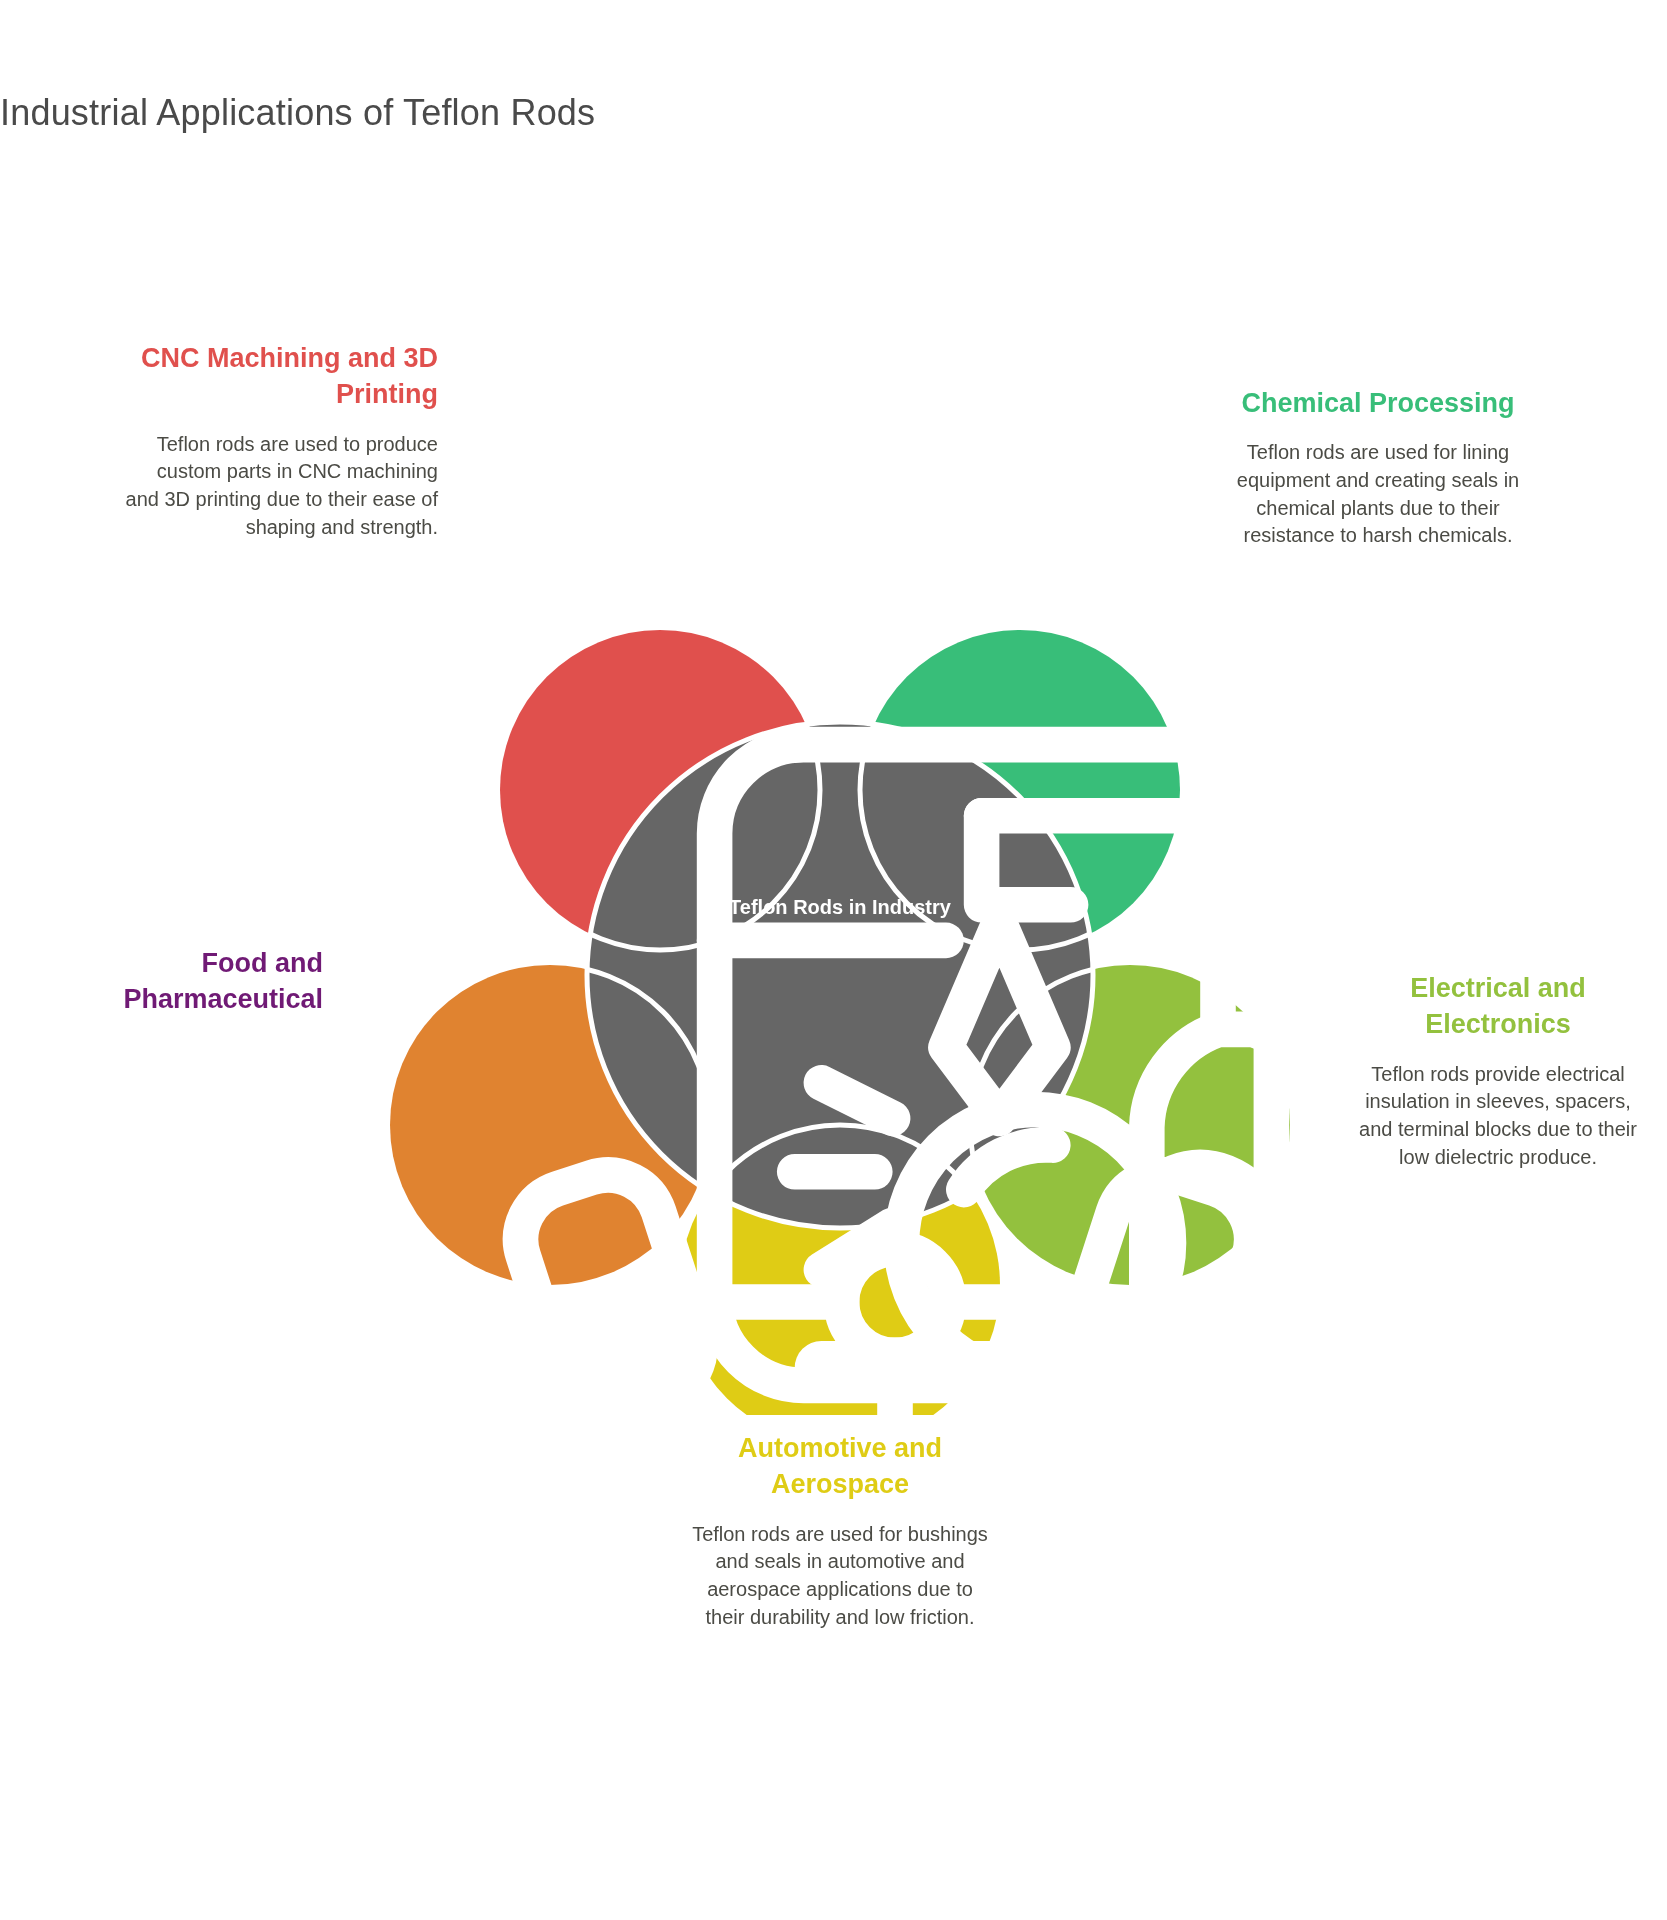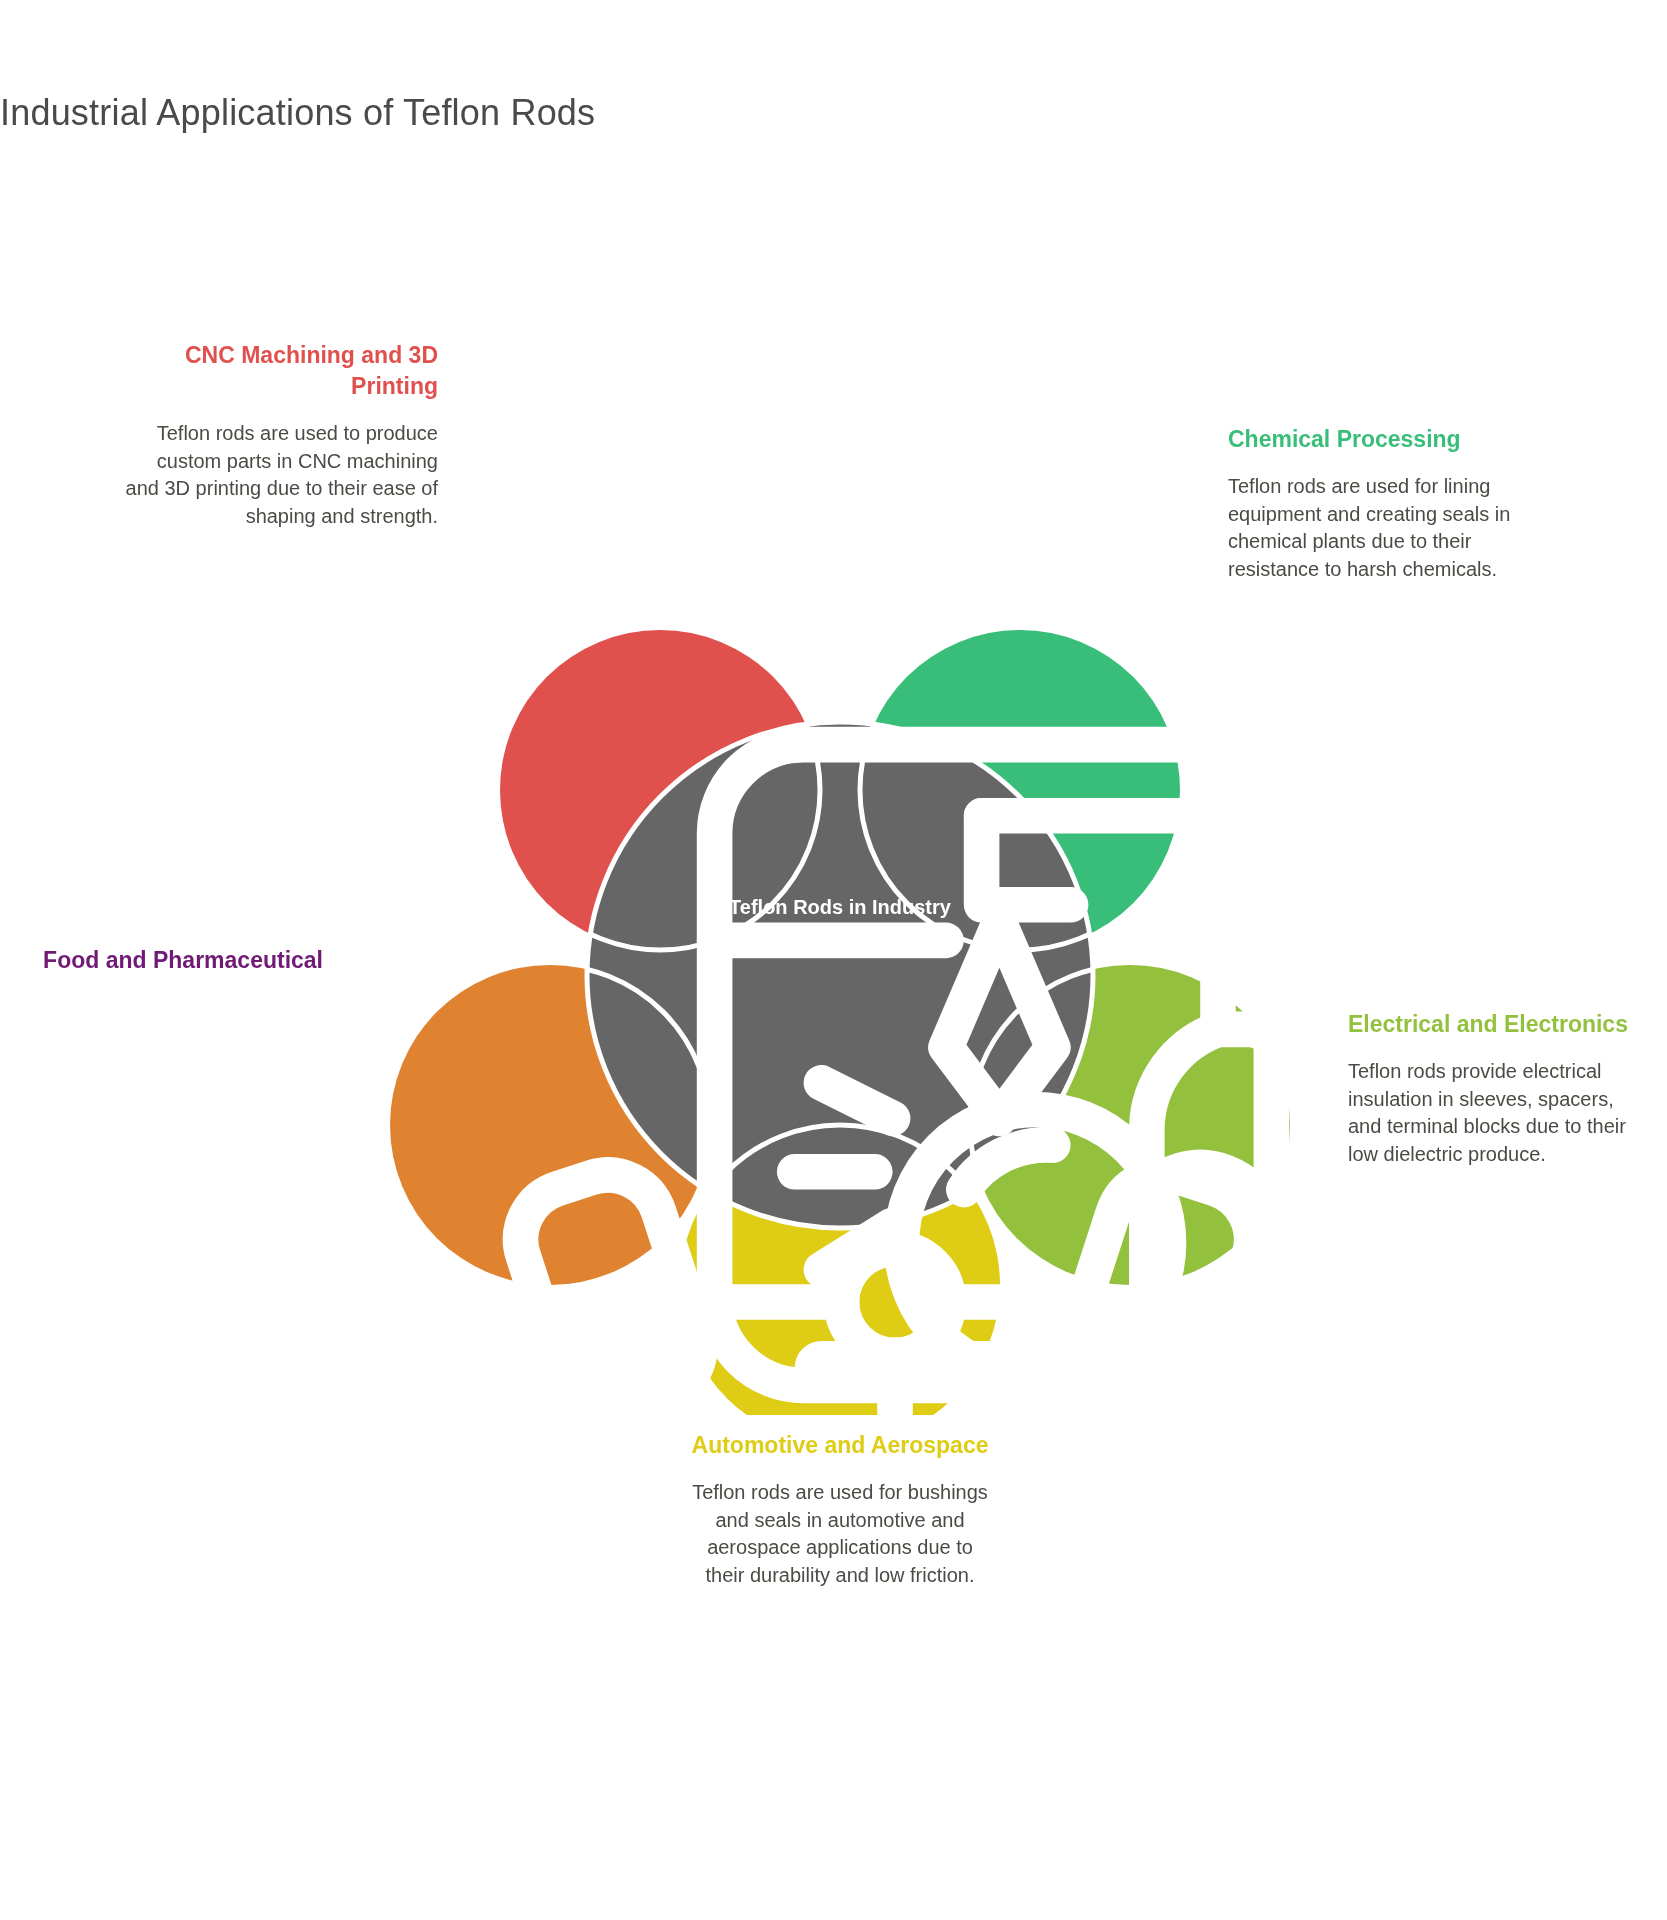--- a/index.html
+++ b/index.html
@@ -64,33 +64,33 @@
     text-align: center;
     color: #ffffff;
     font-size: 20px;
     font-weight: bold;
     line-height: 1.25;
   }
 
   
   .block { position: absolute; }
   .block .heading {
-    font-size: 23px;
+    font-size: 27px;
     font-weight: bold;
     line-height: 1.35;
     margin: 0 0 18px 0;
   }
   .block .body {
     font-size: 20px;
     line-height: 1.38;
     color: #4b4b45;
     margin: 0;
   }
   .align-right { text-align: right; }
-  .align-left  { text-align: left; margin-top: 39px; }
+  .align-left  { text-align: center; }
 
   #block-cnc        { left: 118px;  top: 340px;  width: 320px; }
   #block-chemical   { left: 1228px; top: 385px;  width: 300px; }
   #block-automotive { left: 38px;   top: 945px;  width: 285px; }
   #block-electrical { left: 1348px; top: 970px;  width: 300px; }
   #block-food       { left: 690px;  top: 1430px; width: 300px; text-align: center; }
   #block-food .body { text-align: center; }
 </style>
 </head>
 <body>

